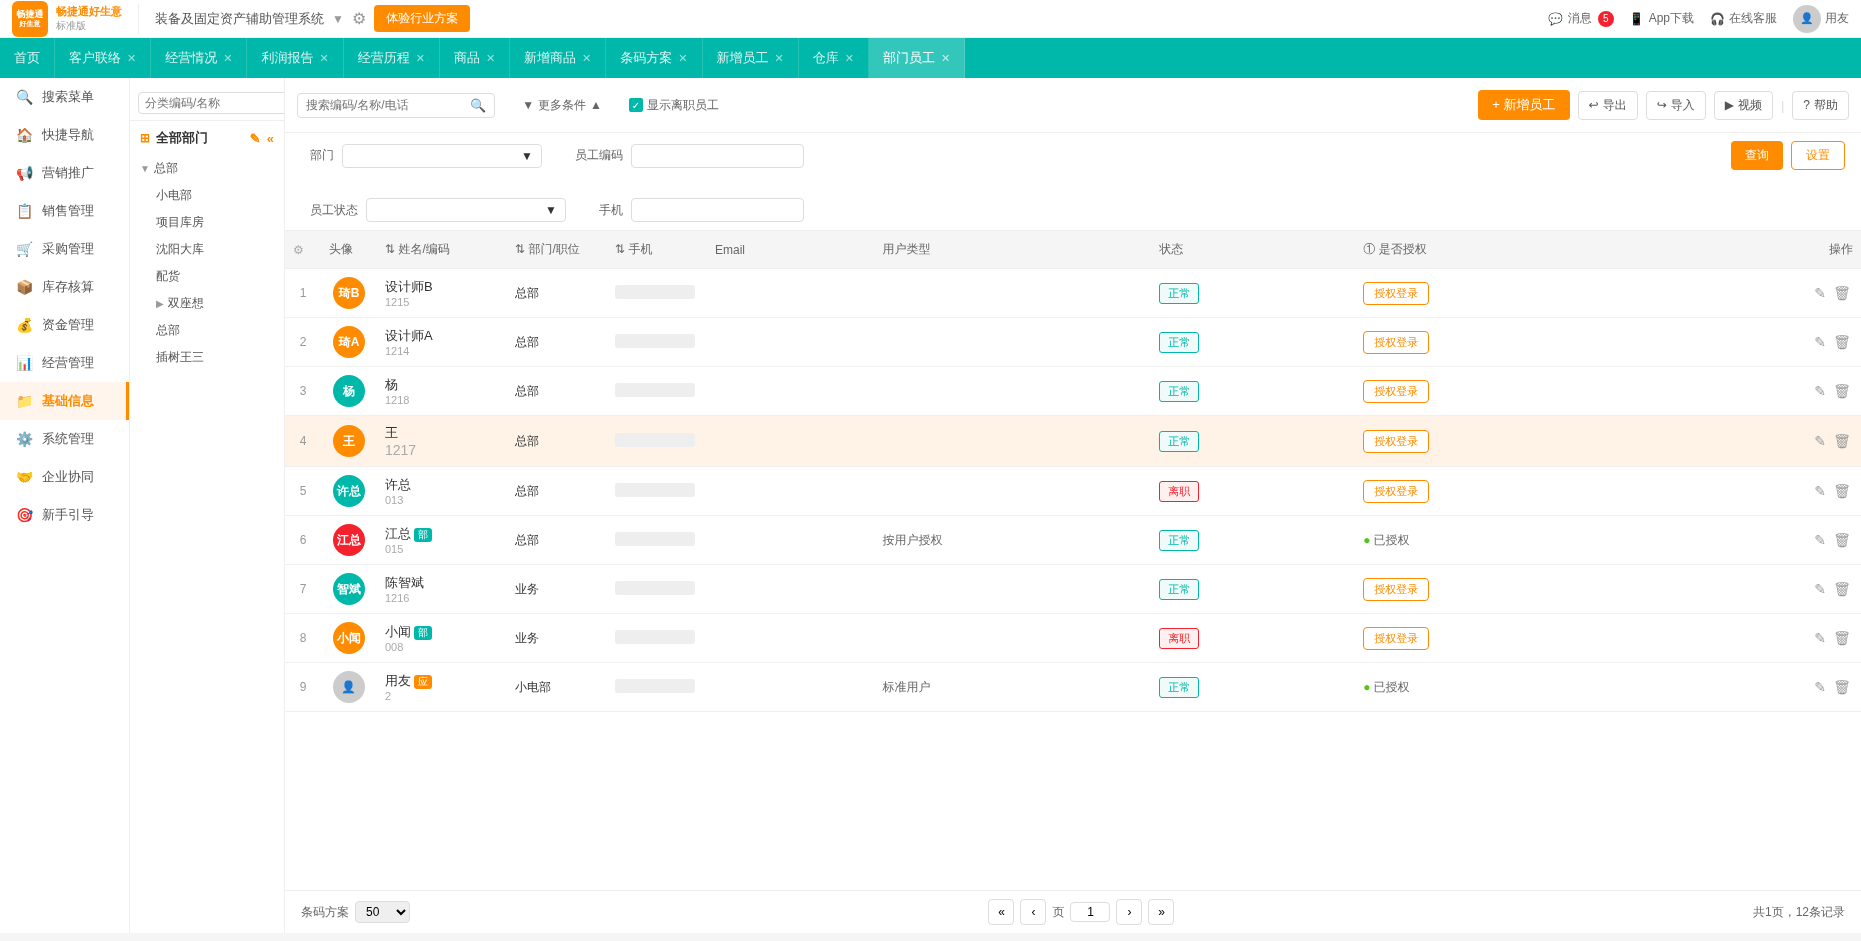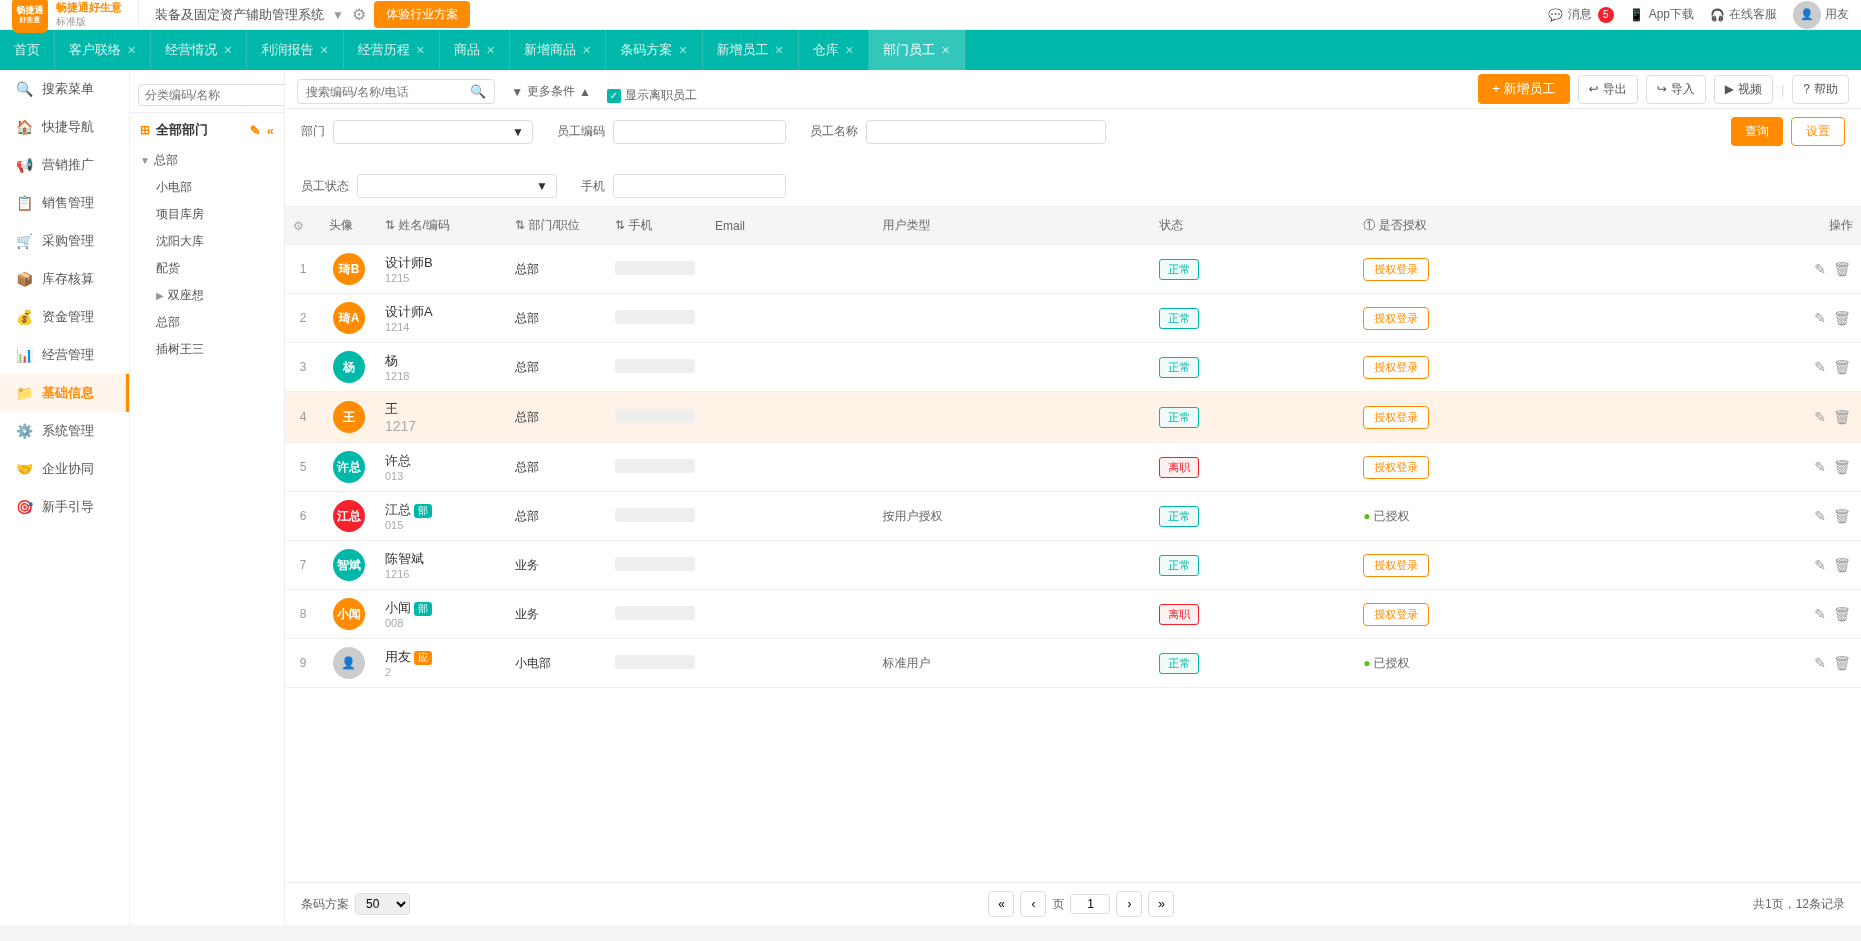--- a/index.html
+++ b/index.html
@@ -1,20 +1,20 @@
 <!DOCTYPE html>
 <html><head>
   <meta charset="utf-8">
   <style>
     * { box-sizing: border-box; margin: 0; padding: 0; font-family: 'Microsoft YaHei', Arial, sans-serif; }
     body { background: #f5f5f5; font-size: 13px; color: #333; }
 
     
     .top-bar {
-      height: 30px;
+      height: 38px;
       background: #fff;
       display: flex;
       align-items: center;
       padding: 0 12px;
       border-bottom: 1px solid #eee;
       justify-content: space-between;
     }
     .top-bar-left { display: flex; align-items: center; gap: 8px; }
     .logo-icon { width: 36px; height: 36px; background: #ff8c00; border-radius: 6px; display: flex; align-items: center; justify-content: center; color: white; font-size: 10px; font-weight: bold; flex-shrink: 0; }
     .top-bar-right { display: flex; align-items: center; gap: 16px; }
@@ -66,34 +66,34 @@
     .dept-header { display: flex; align-items: center; justify-content: space-between; padding: 8px 10px; font-size: 13px; font-weight: bold; color: #333; }
     .dept-header-icons { display: flex; gap: 6px; color: #ff8c00; }
     .dept-node { padding: 5px 10px; cursor: pointer; font-size: 12px; color: #555; display: flex; align-items: center; gap: 4px; }
     .dept-node .indent { width: 12px; display: inline-block; }
     .dept-node .arrow { font-size: 10px; color: #999; }
 
     
     .table-area { flex: 1; display: flex; flex-direction: column; overflow: hidden; background: #f5f5f5; }
 
     
-    .toolbar { background: white; padding: 4px 12px; display: flex; align-items: flex-end; gap: 8px; border-bottom: 1px solid #eee; }
+    .toolbar { background: white; padding: 12px 12px; display: flex; align-items: center; gap: 19px; border-bottom: 1px solid #eee; }
     .search-input { display: flex; align-items: center; gap: 4px; border: 1px solid #ddd; border-radius: 4px; padding: 4px 8px; background: white; }
     .search-input input { border: none; outline: none; font-size: 12px; width: 160px; }
     .filter-btn { display: flex; align-items: center; gap: 4px; font-size: 12px; color: #666; cursor: pointer; padding: 4px 8px; }
     .show-resigned { display: flex; align-items: center; gap: 4px; font-size: 12px; color: #666; }
     .checkbox-teal { width: 14px; height: 14px; background: #00b8a9; border-radius: 2px; display: inline-flex; align-items: center; justify-content: center; color: white; font-size: 10px; }
     .toolbar-right { margin-left: auto; display: flex; align-items: center; gap: 8px; }
     .btn-primary { background: #ff8c00; color: white; border: none; padding: 6px 14px; border-radius: 4px; font-size: 13px; cursor: pointer; display: flex; align-items: center; gap: 4px; }
     .btn-outline { border: 1px solid #ddd; background: white; padding: 5px 10px; border-radius: 4px; font-size: 12px; cursor: pointer; color: #555; display: flex; align-items: center; gap: 4px; }
 
     
     .filter-row { background: white; padding: 8px 16px; border-bottom: 1px solid #eee; display: flex; align-items: center; gap: 24px; flex-wrap: wrap; }
     .filter-group { display: flex; align-items: center; gap: 8px; }
-    .filter-label { font-size: 12px; color: #666; white-space: nowrap; }
+    .filter-label { font-size: 12px; color: #666; white-space: nowrap; margin-left: 9px; }
     .filter-select { display: flex; align-items: center; border: 1px solid #ddd; border-radius: 4px; padding: 4px 8px; font-size: 12px; background: white; min-width: 160px; justify-content: space-between; cursor: pointer; }
     .filter-input { border: 1px solid #ddd; border-radius: 4px; padding: 4px 8px; font-size: 12px; outline: none; min-width: 160px; }
     .filter-btn-group { display: flex; gap: 8px; margin-left: auto; }
     .btn-query { background: #ff8c00; color: white; border: none; padding: 5px 14px; border-radius: 4px; font-size: 12px; cursor: pointer; }
     .btn-set { background: white; color: #ff8c00; border: 1px solid #ff8c00; padding: 5px 14px; border-radius: 4px; font-size: 12px; cursor: pointer; }
 
     
     .table-wrap { flex: 1; overflow-y: auto; background: white; margin: 0; }
     table { width: 100%; border-collapse: collapse; font-size: 12px; }
     thead tr { background: #f5f5f5; }
@@ -354,24 +354,20 @@
         <div class="filter-group">
           <span class="filter-label">部门</span>
           <div class="filter-select" style="min-width:200px;">
             <span></span>
             <span>▼</span>
           </div>
         </div>
         <div class="filter-group">
           <span class="filter-label">员工编码</span>
           <input class="filter-input" type="text" style="">
-        </div>
-        <div class="filter-group">
-          <span class="filter-label">员工名称</span>
-          <input class="filter-input" type="text" style="min-width: 240px;">
         </div>
         <div class="filter-btn-group">
           <button class="btn-query">查询</button>
           <button class="btn-set">设置</button>
         </div>
         <div style="width:100%; display:flex; gap:24px; margin-top:4px;">
           <div class="filter-group">
             <span class="filter-label">员工状态</span>
             <div class="filter-select" style="min-width:200px;">
               <span></span>

